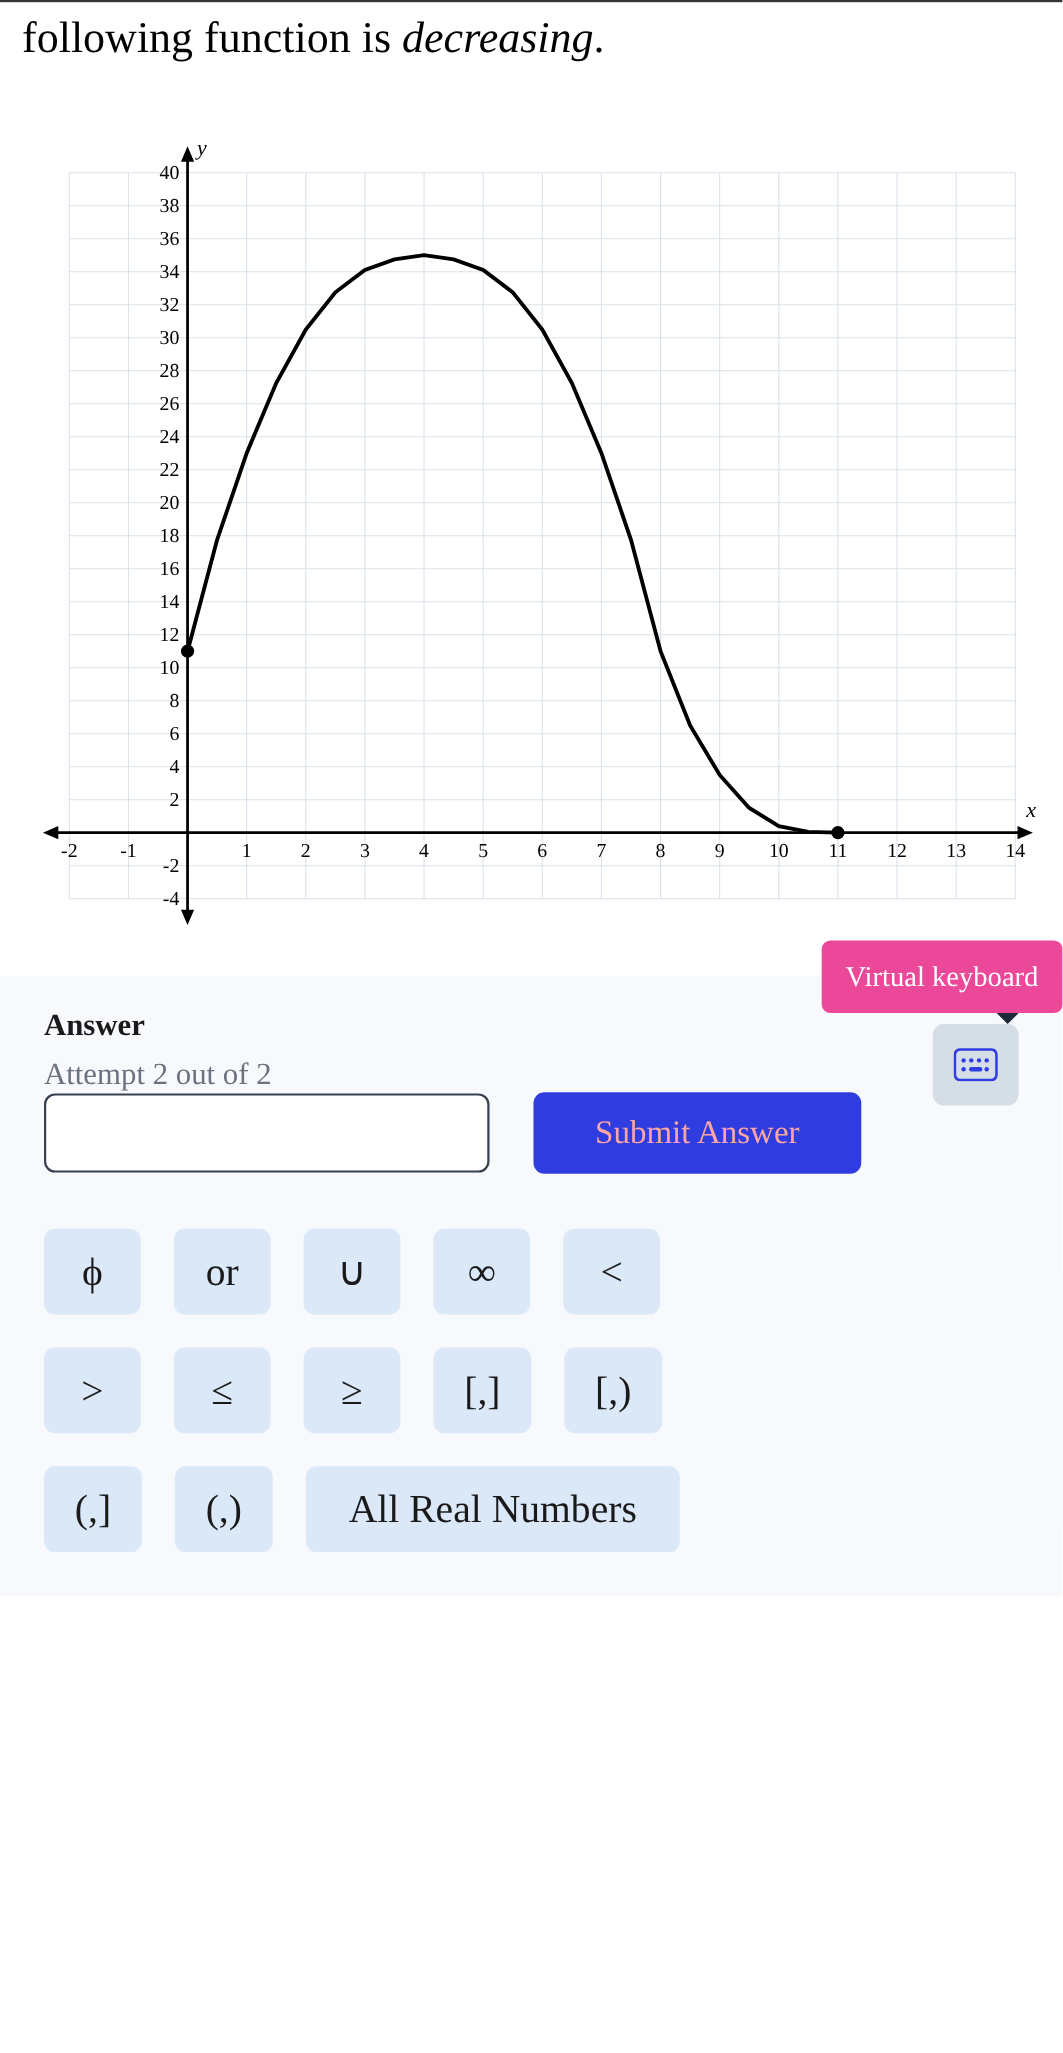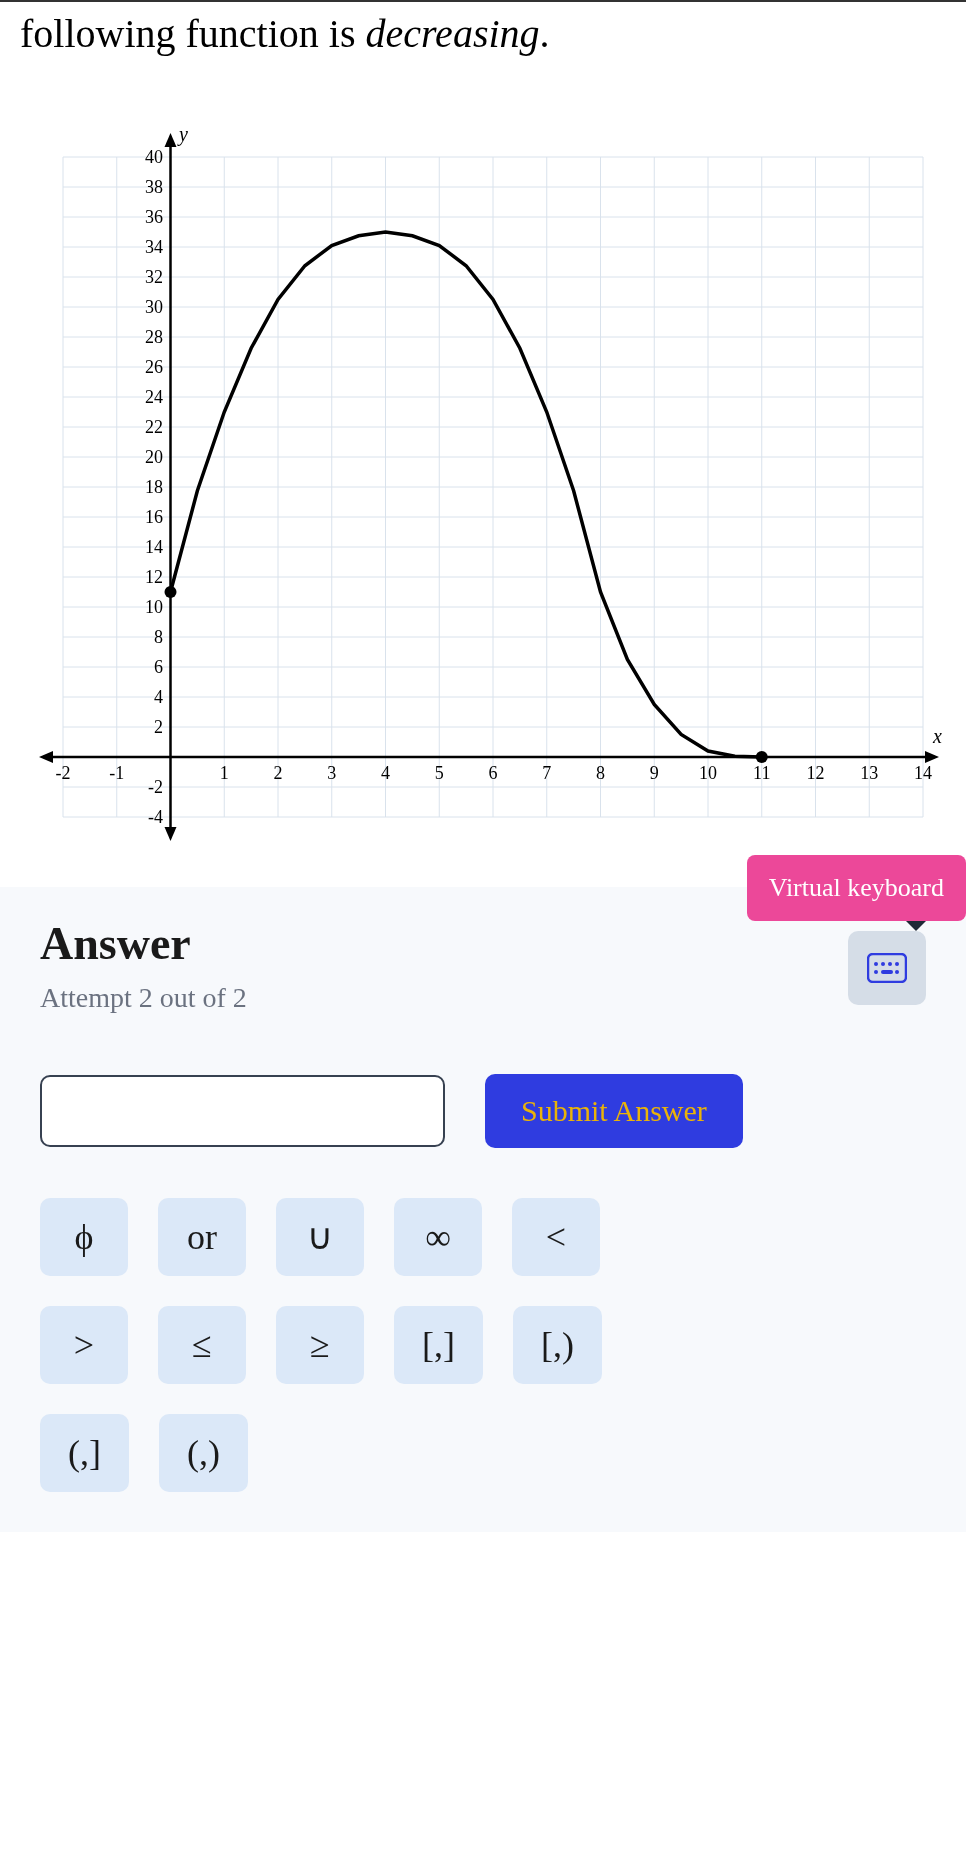--- a/index.html
+++ b/index.html
@@ -25,51 +25,50 @@
   .chart-svg {
     display: block;
     margin: 0 auto;
   }
   .answer-section {
     background: #f7f9fc;
     padding: 30px 40px 40px 40px;
     position: relative;
   }
   .answer-header {
-    font-size: 46px;
+    font-size: 28px;
     font-weight: bold;
     color: #1a1a1a;
     margin-bottom: 12px;
   }
   .attempt-text {
     font-size: 28px;
     color: #6b7280;
-    margin-bottom: 60px;
   }
   .input-row {
     display: flex;
     gap: 40px;
     align-items: center;
     margin-bottom: 50px;
   }
   .answer-input {
     width: 405px;
     height: 72px;
     border: 2px solid #374151;
     border-radius: 10px;
     font-size: 28px;
     padding: 0 16px;
     background: #fff;
   }
   .submit-btn {
     background: #2f3ce0;
-    color: #eab308;
+    color: #fca5a5;
     border: none;
     border-radius: 10px;
-    padding: 20px 36px;
+    padding: 20px 56px;
     font-size: 30px;
     font-family: Georgia, serif;
     cursor: pointer;
   }
   .keypad {
     display: flex;
     flex-direction: column;
     gap: 30px;
   }
   .keypad-row {
@@ -282,15 +281,16 @@
     <div class="keypad-row">
       <button class="key">&gt;</button>
       <button class="key">≤</button>
       <button class="key">≥</button>
       <button class="key">[,]</button>
       <button class="key">[,)</button>
     </div>
     <div class="keypad-row">
       <button class="key">(,]</button>
       <button class="key">(,)</button>
+      <button class="key key-wide">All Real Numbers</button>
     </div>
   </div>
 </div>
 
 </body></html>

